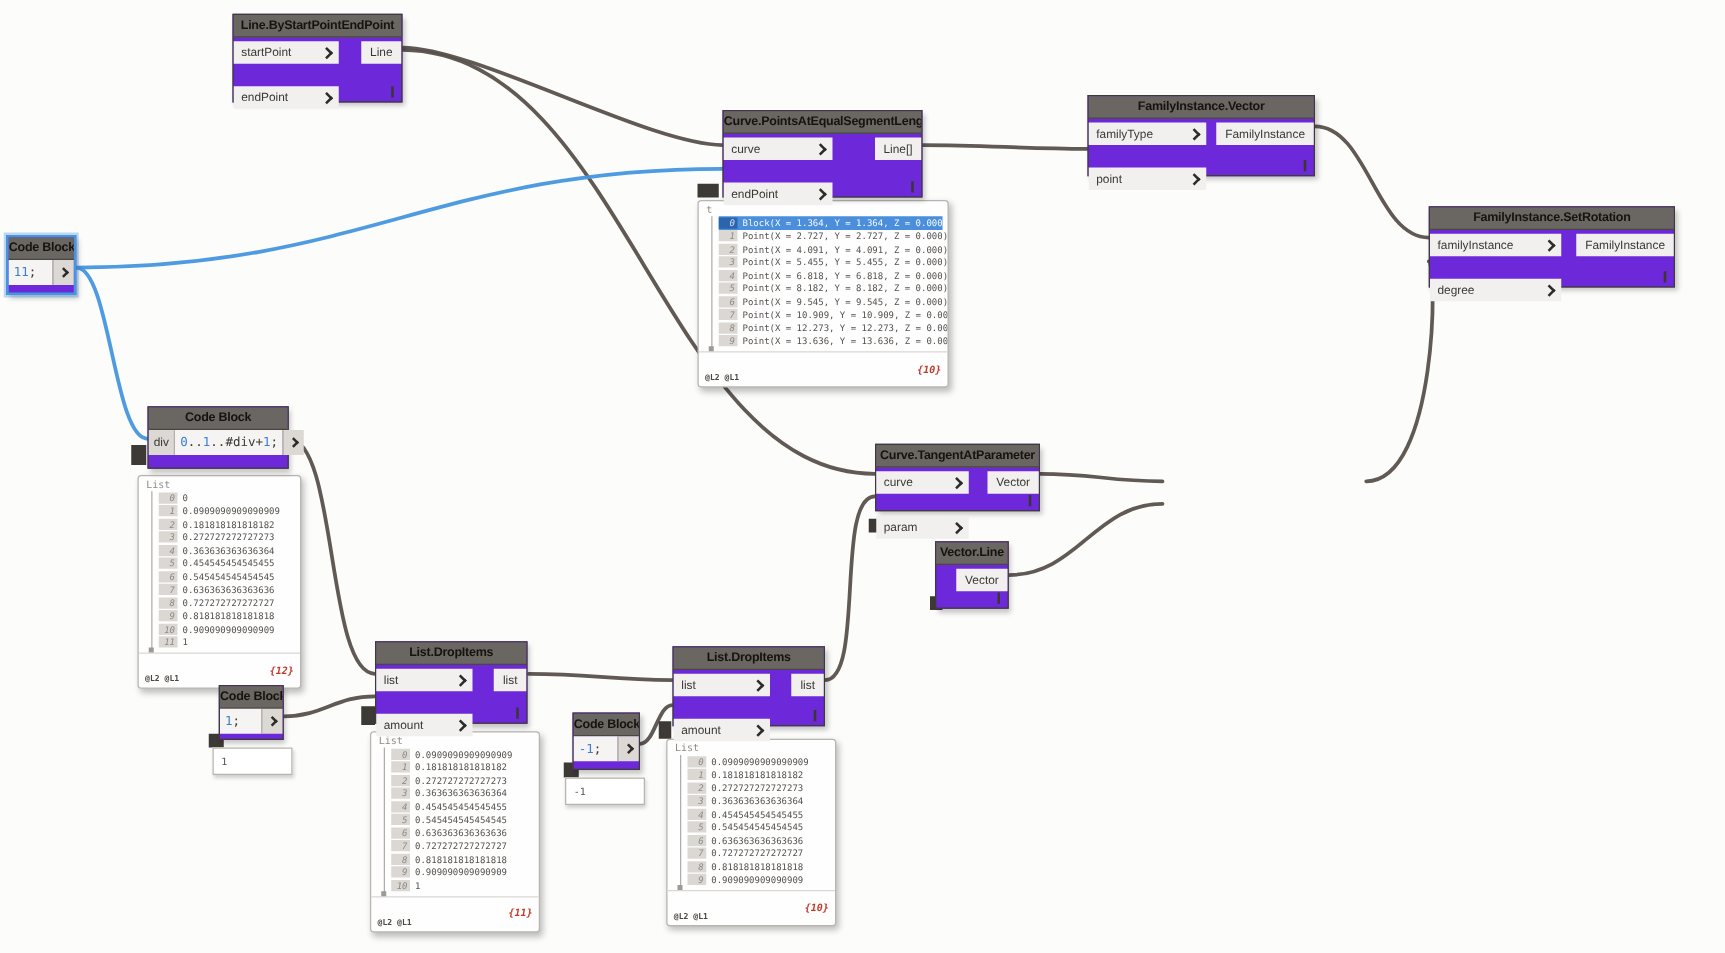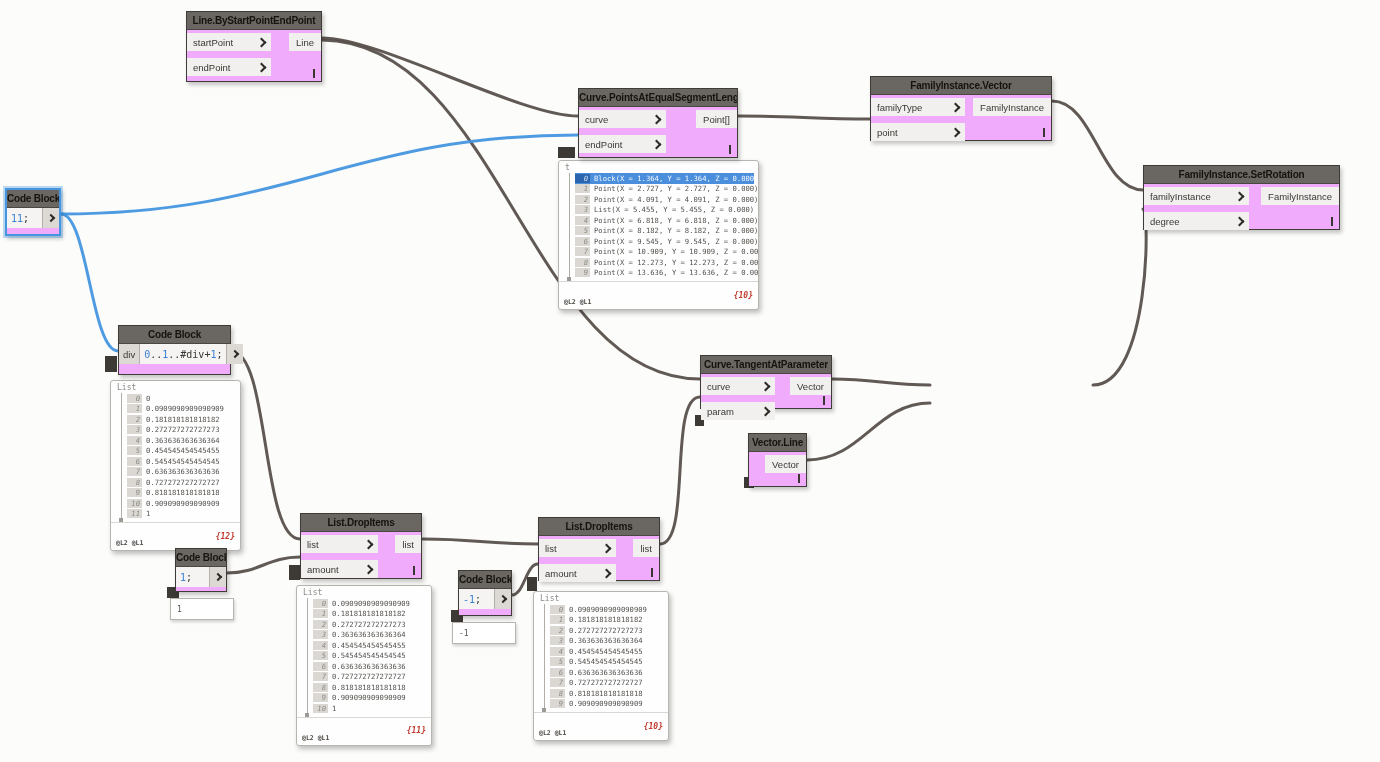--- a/index.html
+++ b/index.html
@@ -2,25 +2,25 @@
 <html><head>
 <meta charset="utf-8">
 <style>
   html,body{margin:0;padding:0;}
   body{font-family:"Liberation Sans",sans-serif;background:#fcfcfb;}
   #canvas{position:relative;width:1380px;height:762px;overflow:hidden;background:#fcfcfb;}
   svg.wires{position:absolute;left:0;top:0;}
   .wire{fill:none;stroke:#57504b;stroke-width:3;stroke-linecap:round;opacity:.95;}
   .wire.sel{stroke:#4596e0;}
 
-  .node{position:absolute;background:#f0abfc;border:1px solid #3f3b37;box-shadow:2px 3px 4px rgba(0,0,0,.22);box-sizing:border-box;}
+  .node{position:absolute;background:#6d28d9;border:1px solid #3f3b37;box-shadow:2px 3px 4px rgba(0,0,0,.22);box-sizing:border-box;}
   .node.selected{border:2px solid #4596e0;box-shadow:0 0 0 2px rgba(69,150,224,.35),2px 3px 4px rgba(0,0,0,.22);}
   .nheader{height:17px;line-height:17px;text-align:center;background:#6a6661;color:#16130f;font-weight:bold;font-size:10px;letter-spacing:-0.2px;white-space:nowrap;overflow:hidden;border-bottom:1px solid #4a4641;}
   .nbody{position:relative;height:calc(100% - 18px);}
-  .incol{position:absolute;left:0;top:3px;display:flex;flex-direction:column;gap:7px;}
+  .incol{position:absolute;left:0;top:3px;display:flex;flex-direction:column;gap:18px;}
   .outcol{position:absolute;right:0;top:3px;display:flex;flex-direction:column;gap:3px;align-items:flex-end;}
   .port{background:#f1f0ee;height:18px;display:flex;align-items:center;font-size:9.5px;color:#3a3733;box-sizing:border-box;}
   .port.in{width:100%;justify-content:space-between;padding:0 6px 0 6px;}
   .port.out{padding:0 7px;width:max-content;}
   .chev{width:5px;height:5px;border-top:2px solid #2e2b27;border-right:2px solid #2e2b27;transform:rotate(45deg);flex:none;margin-left:6px;}
   .lacing{position:absolute;right:6px;bottom:3px;width:2px;height:9px;background:#3a3632;}
 
   .cbrow{display:flex;align-items:stretch;height:20px;}
   .cb-in{background:#dcd8d4;border-right:1px solid #b3afab;padding:0 4px;font-size:9.5px;display:flex;align-items:center;color:#3a3733;}
   .cb-code{background:#f5f4f2;padding:0 4px;font-family:"DejaVu Sans Mono",monospace;font-size:10px;display:flex;align-items:center;flex:1;color:#3a3733;white-space:pre;}
@@ -88,21 +88,21 @@
         <div class="brow">
           <span class="bidx">1</span>
           <span class="bval">Point(X = 2.727, Y = 2.727, Z = 0.000)</span>
         </div>
         <div class="brow">
           <span class="bidx">2</span>
           <span class="bval">Point(X = 4.091, Y = 4.091, Z = 0.000)</span>
         </div>
         <div class="brow">
           <span class="bidx">3</span>
-          <span class="bval">List(X = 5.455, Y = 5.455, Z = 0.000)</span>
+          <span class="bval">Point(X = 5.455, Y = 5.455, Z = 0.000)</span>
         </div>
         <div class="brow">
           <span class="bidx">4</span>
           <span class="bval">Point(X = 6.818, Y = 6.818, Z = 0.000)</span>
         </div>
         <div class="brow">
           <span class="bidx">5</span>
           <span class="bval">Point(X = 8.182, Y = 8.182, Z = 0.000)</span>
         </div>
         <div class="brow">
@@ -326,21 +326,21 @@
             <span>curve</span>
             <span class="chev"></span>
           </div>
         <div class="port in">
             <span>endPoint</span>
             <span class="chev"></span>
           </div>
       </div>
       <div class="outcol">
         <div class="port out">
-            <span>Point[]</span>
+            <span>Line[]</span>
           </div>
       </div>
       <div class="lacing"></div>
     </div>
   </div>
 
   <div class="node" style="left:870px;top:76px;width:182px;height:65px">
     <div class="nheader">FamilyInstance.Vector</div>
     <div class="nbody">
       <div class="incol" style="width:52%">

